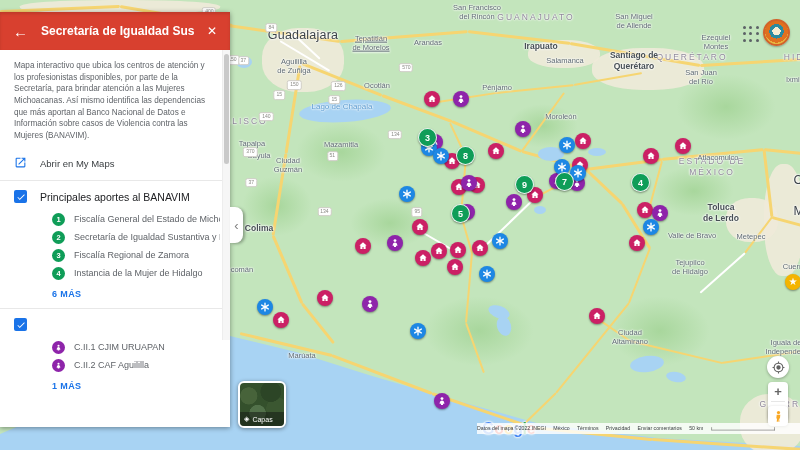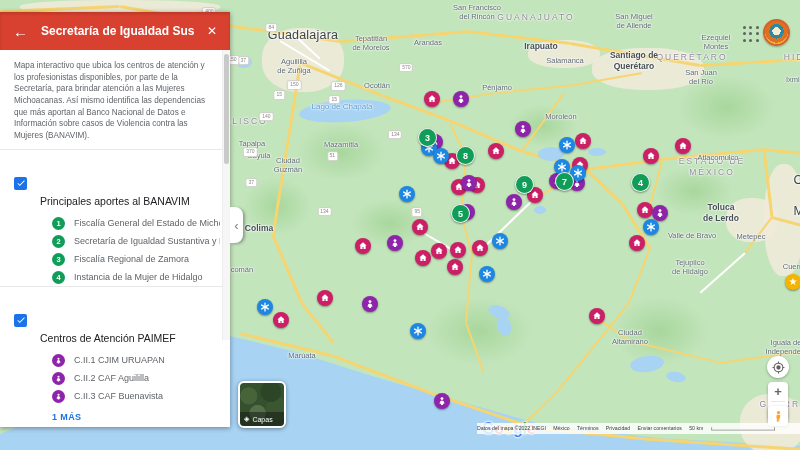--- a/index.html
+++ b/index.html
@@ -72,21 +72,21 @@
   .p-title{color:#fff;font-size:12px;font-weight:600;flex:1;white-space:nowrap;overflow:hidden;}
   .p-close{color:#fff;font-size:12px;cursor:pointer;}
   .p-body{position:relative;height:290px;}
   .p-desc{margin:0;padding:10px 18px 8px 14px;font-size:8.2px;line-height:1.42;color:#5f6368;}
   .p-open{display:flex;align-items:center;gap:13px;padding:7px 14px 9px;font-size:9.5px;color:#3c4043;cursor:pointer;}
   .sec-div{height:1px;background:#e8e8e8;}
   .sec-head{display:flex;align-items:center;gap:13px;padding:9px 14px 7px;}
   .cb{width:13px;height:13px;border-radius:2px;background:#1a73e8;display:flex;align-items:center;
     justify-content:center;cursor:pointer;flex:none;}
   .cb svg{width:10px;height:10px;}
-  .sec-title{font-size:10.5px;color:#202124;margin-top:36px;}
+  .sec-title{font-size:10.5px;color:#202124;}
   .item{display:flex;align-items:center;gap:9px;padding:2.5px 10px 2.5px 52px;cursor:pointer;}
   .item .dot{width:13px;height:13px;border-radius:50%;flex:none;display:flex;align-items:center;
     justify-content:center;color:#fff;font-size:7.5px;font-weight:700;}
   .item .dot svg{width:9px;height:9px;}
   .item .it-lbl{font-size:9px;color:#5f6368;white-space:nowrap;overflow:hidden;}
   .more{padding:7px 14px 9px 52px;font-size:9px;font-weight:700;color:#1a73e8;letter-spacing:.4px;cursor:pointer;}
   .p-scroll{position:absolute;right:0;top:0;bottom:0;width:7px;background:#f6f6f6;border-left:1px solid #ededed;}
   .p-thumb{position:absolute;right:1px;top:4px;width:5px;height:110px;background:#c9c9c9;border-radius:3px;}
   .p-tab{position:absolute;left:230px;top:207px;width:13px;height:36px;background:#fff;
     border-radius:0 8px 8px 0;box-shadow:2px 1px 3px rgba(0,0,0,.3);display:flex;align-items:center;
@@ -190,21 +190,21 @@
         <div class="lbl lbl-city-lg" style="left: 814px; top: 196px;">Ciudad de
 México</div>
         <div class="lbl lbl-city-md" style="left: 541px; top: 46px;">Irapuato</div>
         <div class="lbl lbl-city-md" style="left: 634px; top: 61px;">Santiago de
 Querétaro</div>
         <div class="lbl lbl-city-md" style="left: 259px; top: 228px;">Colima</div>
         <div class="lbl lbl-city-md" style="left: 721px; top: 213px;">Toluca
 de Lerdo</div>
         <div class="lbl lbl-town" style="left: 294px; top: 66px;">Aguililla
 de Zuñiga</div>
-        <div class="lbl lbl-town" style="left: 371px; top: 43px;">Tepatitlán
+        <div class="lbl lbl-town" style="left: 371px; top: 43px; text-decoration: underline;">Tepatitlán
 de Morelos</div>
         <div class="lbl lbl-town" style="left: 428px; top: 43px;">Arandas</div>
         <div class="lbl lbl-town" style="left: 477px; top: 12px; text-align: center;">San Francisco
 del Rincón</div>
         <div class="lbl lbl-town" style="left: 565px; top: 61px;">Salamanca</div>
         <div class="lbl lbl-town" style="left: 634px; top: 21px;">San Miguel
 de Allende</div>
         <div class="lbl lbl-town" style="left: 716px; top: 42px;">Ezequiel
 Montes</div>
         <div class="lbl lbl-town" style="left: 701px; top: 77px;">San Juan
@@ -657,20 +657,28 @@
   </div>
 
   <aside class="panel">
     <div class="p-head">
       <span class="p-back">←</span>
       <span class="p-title">Secretaría de Igualdad Sust...</span>
       <span class="p-close">✕</span>
     </div>
     <div class="p-body">
       <p class="p-desc">Mapa interactivo que ubica los centros de atención y los profesionistas disponibles, por parte de la Secretaría, para brindar atención a las Mujeres Michoacanas. Así mismo identifica las dependencias que más aportan al Banco Nacional de Datos e Información sobre casos de Violencia contra las Mujeres (BANAVIM).</p>
+      <div class="p-open">
+        <span>
+          <svg viewBox="0 0 24 24" width="13" height="13">
+              <path fill="#1a73e8" d="M19 19H5V5h7V3H5a2 2 0 00-2 2v14a2 2 0 002 2h14a2 2 0 002-2v-7h-2zM14 3v2h3.6l-9.8 9.8 1.4 1.4L19 6.4V10h2V3z"></path>
+            </svg>
+        </span>
+        <span>Abrir en My Maps</span>
+      </div>
       <div id="sections">
           <div class="sec-div"></div>
           <div class="sec-head">
             <div class="cb">
               <svg viewBox="0 0 24 24">
                 <path fill="#fff" d="M9 16.2 4.8 12l-1.4 1.4L9 19 21 7l-1.4-1.4z"></path>
               </svg>
             </div>
             <span class="sec-title">Principales aportes al BANAVIM</span>
           </div>
@@ -683,56 +691,47 @@
             <span class="it-lbl">Secretaría de Igualdad Sustantiva y Desarrollo ...</span>
           </div>
           <div class="item">
             <span class="dot" style="background: rgb(15, 157, 88);">3</span>
             <span class="it-lbl">Fiscalía Regional de Zamora</span>
           </div>
           <div class="item">
             <span class="dot" style="background: rgb(15, 157, 88);">4</span>
             <span class="it-lbl">Instancia de la Mujer de Hidalgo</span>
           </div>
+          <div class="more">6 MÁS</div>
           <div class="sec-div"></div>
           <div class="sec-head">
             <div class="cb">
               <svg viewBox="0 0 24 24">
                 <path fill="#fff" d="M9 16.2 4.8 12l-1.4 1.4L9 19 21 7l-1.4-1.4z"></path>
               </svg>
             </div>
-            <span class="sec-title">Centros de Atención PAIMEF</span>
           </div>
           <div class="item">
             <span class="dot" style="background: rgb(142, 36, 170);">
               <svg viewBox="0 0 16 16">
                 <circle cx="8" cy="4.8" r="1.9" fill="#fff"></circle>
                 <path fill="#fff" d="M8 7.2c-1.9 0-3 1.5-3.3 4.6h2.1L6.5 13.4h3l-.3-1.6h2.1C11 8.7 9.9 7.2 8 7.2z"></path>
               </svg>
             </span>
             <span class="it-lbl">C.II.1 CJIM URUAPAN</span>
           </div>
           <div class="item">
             <span class="dot" style="background: rgb(142, 36, 170);">
               <svg viewBox="0 0 16 16">
                 <circle cx="8" cy="4.8" r="1.9" fill="#fff"></circle>
                 <path fill="#fff" d="M8 7.2c-1.9 0-3 1.5-3.3 4.6h2.1L6.5 13.4h3l-.3-1.6h2.1C11 8.7 9.9 7.2 8 7.2z"></path>
               </svg>
             </span>
             <span class="it-lbl">C.II.2 CAF Aguililla</span>
           </div>
-          <div class="item">
-            <span class="dot" style="background: rgb(142, 36, 170);">
-              <svg viewBox="0 0 16 16">
-                <circle cx="8" cy="4.8" r="1.9" fill="#fff"></circle>
-                <path fill="#fff" d="M8 7.2c-1.9 0-3 1.5-3.3 4.6h2.1L6.5 13.4h3l-.3-1.6h2.1C11 8.7 9.9 7.2 8 7.2z"></path>
-              </svg>
-            </span>
-            <span class="it-lbl">C.II.3 CAF Buenavista</span>
-          </div>
           <div class="more">1 MÁS</div>
         </div>
       <div class="p-scroll">
           <div class="p-thumb"></div>
         </div>
     </div>
   </aside>
   <div class="p-tab">‹</div>
 </div>
 

